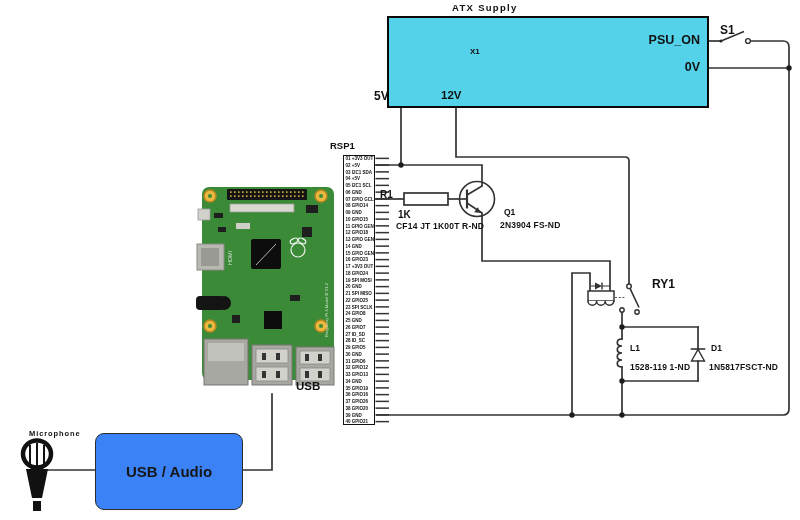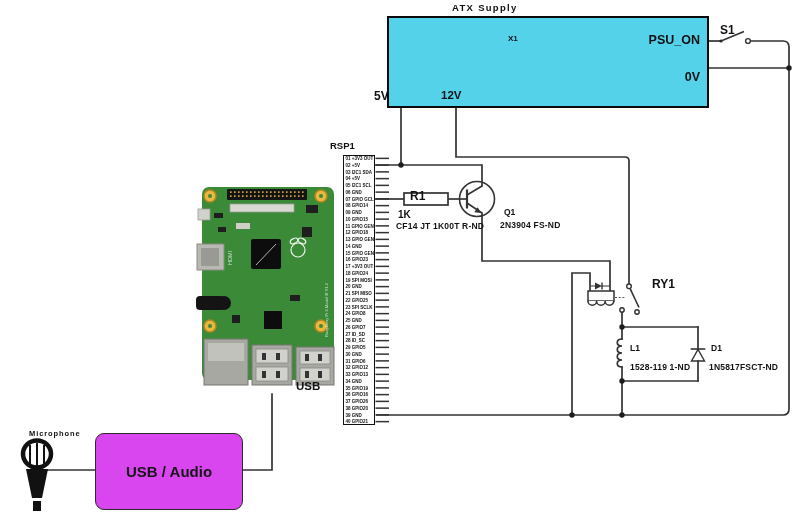--- a/index.html
+++ b/index.html
@@ -142,23 +142,23 @@
       <circle cx="572" cy="415" r="2.7"></circle>
       <circle cx="622" cy="327" r="2.7"></circle>
       <circle cx="622" cy="381" r="2.7"></circle>
       <circle cx="622" cy="415" r="2.7"></circle>
       <circle cx="789" cy="68" r="2.7"></circle>
     </g>
   </svg>
 
   <div class="label" style="left:452px;top:2px;font-size:9.5px;letter-spacing:1.3px;">ATX Supply</div>
   <div id="atx-box" class="cyanbox" style="background:#53d2e9;"></div>
-  <div class="label" style="left:470px;top:34px;font-size:8px;margin-left:38px;">X1</div>
+  <div class="label" style="left:470px;top:47px;font-size:8px;">X1</div>
   <div class="label" style="left:620px;top:33px;width:80px;text-align:right;font-size:12.5px;">PSU_ON</div>
-  <div class="label" style="left:620px;top:70px;width:80px;text-align:right;font-size:12.5px;">0V</div>
+  <div class="label" style="left:620px;top:60px;width:80px;text-align:right;font-size:12.5px;">0V</div>
   <div class="label" style="left:374px;top:89px;font-size:12px;">5V</div>
   <div class="label" style="left:441px;top:89px;font-size:11.5px;">12V</div>
   <div class="label" style="left:720px;top:23px;font-size:12px;">S1</div>
 
   <div class="label" style="left:330px;top:140px;font-size:9.5px;">RSP1</div>
   <div id="rsp1-box">
     <div>
         <div class="pin-row">01 +3V3 OUT</div>
         <div class="pin-row">02 +5V</div>
         <div class="pin-row">03 I2C1 SDA</div>
@@ -195,21 +195,21 @@
         <div class="pin-row">34 GND</div>
         <div class="pin-row">35 GPIO19</div>
         <div class="pin-row">36 GPIO16</div>
         <div class="pin-row">37 GPIO26</div>
         <div class="pin-row">38 GPIO20</div>
         <div class="pin-row">39 GND</div>
         <div class="pin-row">40 GPIO21</div>
       </div>
   </div>
 
-  <div class="label" style="left:410px;top:189px;font-size:12px;">R1</div>
+  <div class="label" style="left:380px;top:189px;font-size:10px;">R1</div>
   <div class="label" style="left:398px;top:209px;font-size:10px;">1K</div>
   <div class="label partnum" style="left:396px;top:221px;font-size:8.5px;">CF14 JT 1K00T R-ND</div>
 
   <div class="label" style="left:504px;top:207px;font-size:8.5px;">Q1</div>
   <div class="label partnum" style="left:500px;top:220px;font-size:8.5px;">2N3904 FS-ND</div>
 
   <div class="label" style="left:652px;top:277px;font-size:12px;">RY1</div>
 
   <div class="label" style="left:630px;top:343px;font-size:8.5px;">L1</div>
   <div class="label partnum" style="left:630px;top:362px;font-size:8.5px;">1528-119 1-ND</div>
@@ -289,21 +289,21 @@
           <rect x="116" y="167" width="4" height="7" fill="#333"></rect>
         <rect x="98" y="181" width="30" height="13" fill="#d2d2cc" stroke="#888" stroke-width=".8"></rect>
         <rect x="103" y="184" width="4" height="7" fill="#333"></rect>
           <rect x="116" y="184" width="4" height="7" fill="#333"></rect>
       </g>
       <text x="126" y="150" font-size="4.2" fill="#fff" opacity=".7" font-family="Liberation Sans, sans-serif" transform="rotate(-90 126 150)">Raspberry Pi 3 Model B V1.2</text>
     </svg>
   </div>
   <div class="label" style="left:257px;top:380px;font-size:11.5px;margin-left:39px;">USB</div>
 
-  <div id="usbaudio-box" class="cyanbox" style="background:#d946ef;">
+  <div id="usbaudio-box" class="cyanbox" style="background:#3b82f6;">
     <span class="label" style="position:static;font-size:15px;color:#161616;">USB / Audio</span>
   </div>
 
   <div class="label" style="left:6px;top:429px;font-size:7.5px;letter-spacing:.9px;margin-left:23px;">Microphone</div>
   <svg class="layer" style="left:16px;top:438px;" width="48" height="76" viewBox="0 0 48 76">
     <ellipse cx="21" cy="16" rx="14" ry="13.5" fill="#fff" stroke="#111" stroke-width="4.5"></ellipse>
     <path d="M14,7 V26 M21,5 V28 M28,7 V26" stroke="#111" stroke-width="2" fill="none"></path>
     <path d="M10,31 L16,60 H26 L32,31 Z" fill="#111"></path>
     <rect x="17" y="63" width="8" height="10" fill="#111"></rect>
   </svg>

